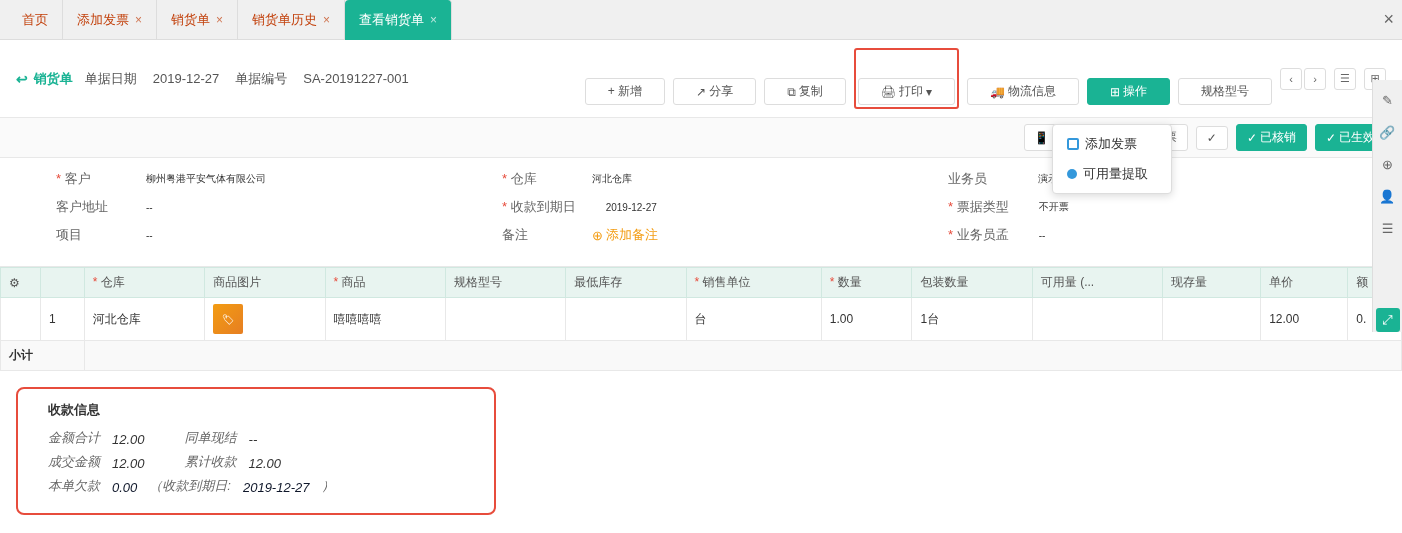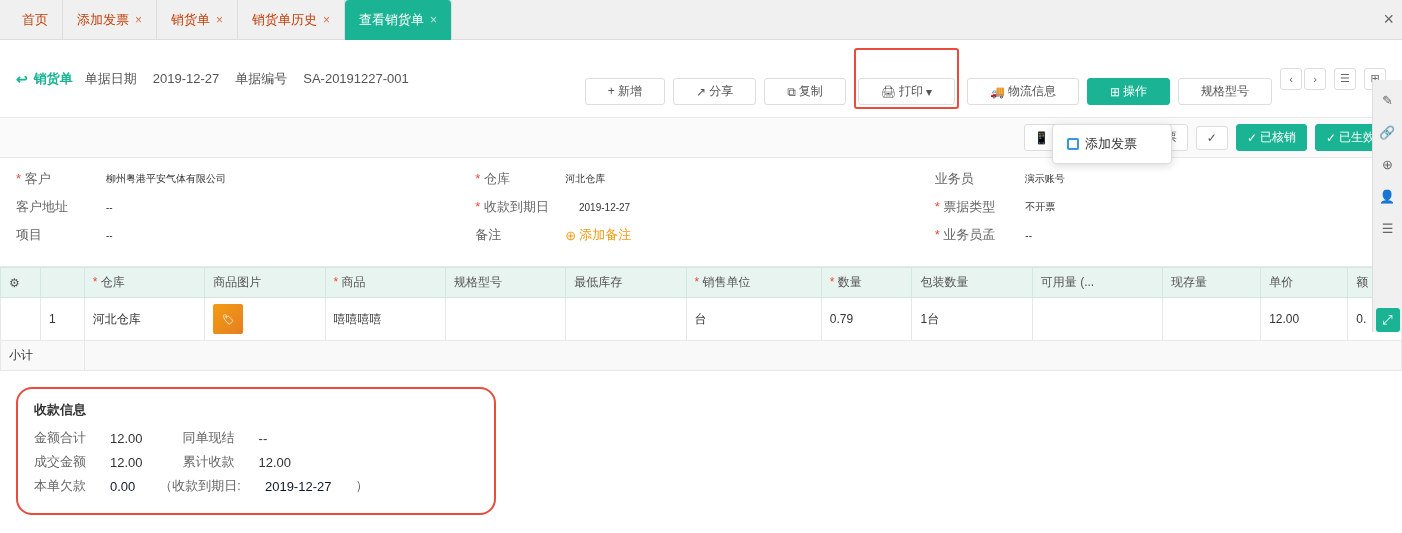--- a/index.html
+++ b/index.html
@@ -63,21 +63,21 @@
       border: 1px solid #ddd; border-radius: 3px; cursor: pointer; font-size: 12px;
       background: #fff; color: #555;
     }
     .sub-btn.green { background: #1ab394; color: #fff; border-color: #1ab394; }
 
     
     .form-section {
       padding: 12px 16px; border-bottom: 1px solid #e8e8e8;
     }
     .form-row {
-      display: flex; margin-bottom: 10px; gap: 8px;
+      display: flex; margin-bottom: 10px; gap: 8px; margin-left: 40px;
     }
     .form-label {
       color: #666; white-space: nowrap; min-width: 60px;
     }
     .form-label.required::before { content: '* '; color: #e74c3c; }
     .form-value {
       color: #333; font-size: 10px;
     }
     .form-group {
       display: flex; align-items: center; gap: 30px; flex: 1;
@@ -94,30 +94,30 @@
     .data-table th {
       background: #e8f4f0; padding: 6px 8px; text-align: left;
       border: 1px solid #d0e8e0; font-weight: normal; color: #555; white-space: nowrap;
     }
     .data-table th.required::before { content: '* '; color: #e74c3c; }
     .data-table td {
       padding: 6px 8px; border: 1px solid #e8e8e8; color: #333;
     }
     .data-table tr:nth-child(even) td { background: #f9f9f9; }
     .settings-col { text-align: center; width: 40px; }
-    .subtotal-row td { background: #f5f5f5; font-weight: normal; }
+    .subtotal-row td { background: #f5f5f5; font-weight: bold; }
 
     
     .payment-box {
-      border: 2px solid #e74c3c; border-radius: 16px; padding: 12px 16px;
+      border: 2px solid #e74c3c; border-radius: 8px; padding: 12px 30px;
       margin: 8px 16px; display: inline-block; min-width: 480px; background: #fff;
     }
     .payment-title { font-weight: bold; margin-bottom: 10px; font-size: 13px; }
     .payment-row { display: flex; gap: 40px; margin-bottom: 6px; }
-    .payment-item { display: flex; align-items: center; gap: 24px; }
+    .payment-item { display: flex; align-items: flex-end; gap: 12px; font-style: italic; }
     .payment-label { color: #666; }
     .payment-value { color: #333; }
     .payment-value.red { color: #0f172a; }
 
     
     .dropdown-menu {
       position: absolute; top: 84px; right: 230px; background: #fff;
       border: 1px solid #ddd; border-radius: 4px; box-shadow: 0 2px 8px rgba(0,0,0,0.15);
       z-index: 100; min-width: 120px; padding: 4px 0;
     }
@@ -337,21 +337,21 @@
             <td class="settings-col"></td>
             <td>1</td>
             <td>河北仓库</td>
             <td>
               <div class="thumbnail-img">🏷</div>
             </td>
             <td>嘻嘻嘻嘻</td>
             <td></td>
             <td></td>
             <td>台</td>
-            <td>0.79</td>
+            <td>1.00</td>
             <td>1台</td>
             <td></td>
             <td></td>
             <td>12.00</td>
             <td>0.</td>
           </tr>
           <tr class="subtotal-row">
             <td colspan="2">小计</td>
             <td colspan="12"></td>
           </tr>
@@ -392,20 +392,24 @@
           </div>
         </div>
       </div>
     </div>
 
     <div class="dropdown-menu">
       <div class="dropdown-item">
         <span style="display:inline-block; width:12px; height:12px; border:2px solid #3498db; border-radius:2px;"></span>
         <span>添加发票</span>
       </div>
+      <div class="dropdown-item">
+        <span class="dropdown-dot dot-blue"></span>
+        <span>可用量提取</span>
+      </div>
     </div>
 
     <div class="right-icons">
       <div class="right-icon">✎</div>
       <div class="right-icon">🔗</div>
       <div class="right-icon">⊕</div>
       <div class="right-icon">👤</div>
       <div class="right-icon">☰</div>
       <div class="right-icon green-bg" style="margin-top:60px;">⤢</div>
     </div>

